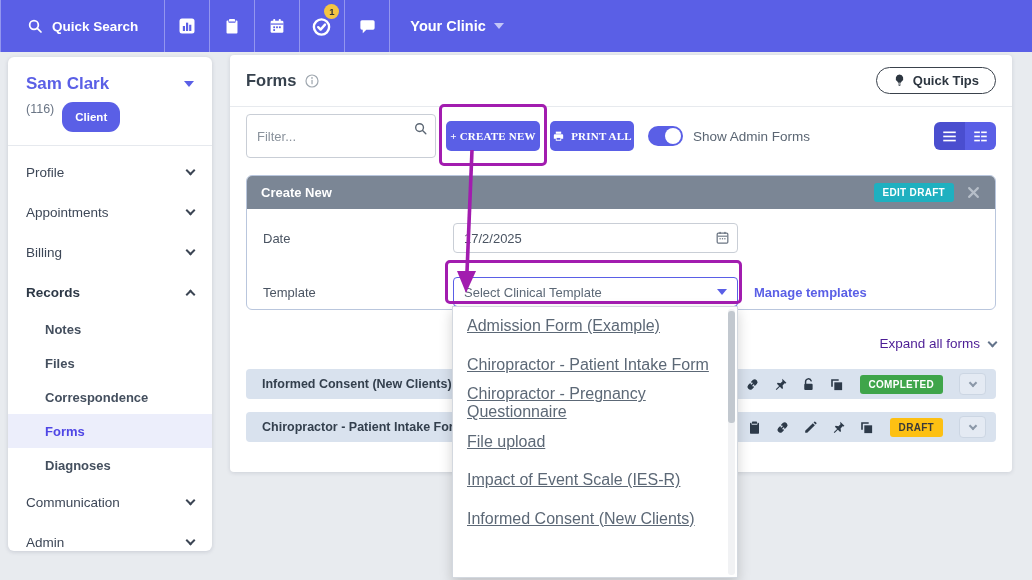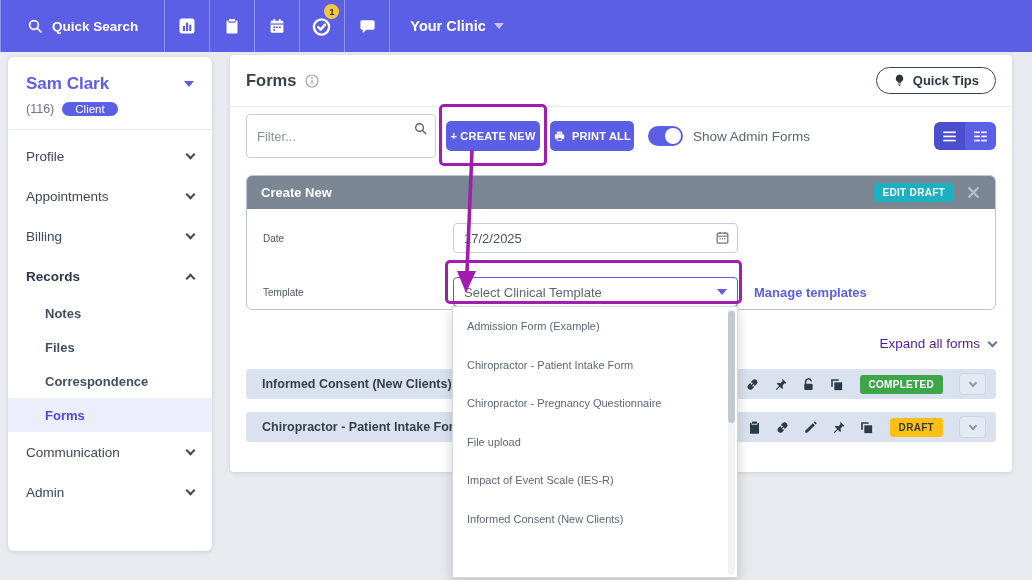--- a/index.html
+++ b/index.html
@@ -18,21 +18,21 @@
   .caret-down { width:0; height:0; border-left:5px solid transparent; border-right:5px solid transparent; border-top:6px solid #c3c6f7; }
   .nav-badge { position:absolute; top:4px; right:5px; width:15px; height:15px; border-radius:50%; background:#f4c542; color:#333; font-size:9.5px; font-weight:700; display:flex; align-items:center; justify-content:center; }
 
   
   .sidebar { position:absolute; left:8px; top:57px; width:204px; height:494px; background:#fff; border-radius:6px; box-shadow:0 1px 4px rgba(20,30,60,.15); z-index:5; }
   .side-head { padding:17px 18px 13px; border-bottom:1px solid #e6e9ee; }
   .side-name-row { display:flex; align-items:center; justify-content:space-between; }
   .side-name { color:#5a5fe6; font-size:17px; font-weight:700; }
   .side-badge-row { margin-top:8px; display:flex; align-items:flex-start; gap:8px; }
   .side-id { color:#6a7585; font-size:12.5px; }
-  .client-pill { background:#5a5fe6; color:#fff; font-size:11.5px; font-weight:400; padding:1px 13px; border-radius:11px; }
+  .client-pill { background:#5a5fe6; color:#fff; font-size:11.5px; font-weight:700; padding:9px 13px; border-radius:11px; }
   .side-nav { padding-top:6px; }
   .side-top { height:40px; display:flex; align-items:center; justify-content:space-between; padding:0 18px; font-size:13.5px; color:#3d4757; cursor:pointer; }
   .side-top.bold { font-weight:700; color:#2d3846; }
   .side-sub { height:34px; display:flex; align-items:center; padding-left:37px; font-size:13px; color:#444f5e; cursor:pointer;font-weight:bold; }
   .side-sub.active { background:#eceefb; color:#4f46e5; font-weight:700; }
   .chev { display:inline-block; width:7px; height:7px; border-right:2px solid #3c4654; border-bottom:2px solid #3c4654; transform:rotate(45deg); margin-top:-3px; }
   .chev.up { transform:rotate(-135deg); margin-top:4px; }
   .chev.gray { border-color:#64748b; }
 
   
@@ -40,40 +40,40 @@
   .page-header { position:absolute; top:0; left:0; right:0; height:52px; display:flex; align-items:center; padding:0 16px; border-bottom:1px solid #e7eaee; }
   .page-title { font-size:16.5px; font-weight:700; color:#37424e; margin-right:8px; }
   .quick-tips { margin-left:auto; display:flex; align-items:center; gap:7px; background:#fff; border:1px solid #3a424c; border-radius:16px; padding:5px 16px; font-size:13px; font-weight:700; color:#2d3640; cursor:pointer; }
 
   
   .toolbar { position:absolute; top:66px; left:16px; right:16px; height:30px; display:flex; align-items:center; }
   .filter-wrap { position:relative; width:190px; height:44px; }
   .filter-wrap input { width:100%; height:100%; border:1px solid #c9ced6; border-radius:4px; padding:0 30px 0 10px; font-size:13px; color:#444; font-family:"Liberation Sans",sans-serif; }
   .filter-wrap input::placeholder { color:#8a929c; }
   .filter-search { position:absolute; right:8px; top:7px; }
-  .btn { display:flex; align-items:center; justify-content:center; gap:6px; background:#5a5fe6; color:#fff; border:none; border-radius:5px; font-size:11px; font-weight:700; cursor:pointer; font-family:Liberation Sans, sans-serif; letter-spacing:.2px; }
+  .btn { display:flex; align-items:center; justify-content:center; gap:6px; background:#5a5fe6; color:#fff; border:none; border-radius:5px; font-size:11px; font-weight:700; cursor:pointer; font-family:Liberation Serif, serif; letter-spacing:.2px; }
   .btn-create { width:94px; height:30px; margin-left:10px; position:relative; z-index:2; }
   .btn-print { width:84px; height:30px; margin-left:10px; }
   .toggle { margin-left:14px; width:35px; height:20px; border-radius:10px; background:#5a5fe6; position:relative; cursor:pointer; flex:none; }
   .toggle .knob { position:absolute; right:2px; top:2px; width:16px; height:16px; border-radius:50%; background:#fff; }
   .toggle-label { margin-left:10px; font-size:13.5px; color:#5b6673; }
   .view-group { margin-left:auto; display:flex; height:28px; border-radius:6px; overflow:hidden; }
   .view-btn { width:31px; height:28px; display:flex; align-items:center; justify-content:center; cursor:pointer; background:#5a5fe6; }
   .view-btn.active { background:#4a4ecf; }
 
   
   .panel { position:absolute; top:120px; left:16px; right:16px; height:135px; border:1px solid #b9c6dd; border-radius:6px; background:#fff; }
   .panel-header { height:33px; background:#7b8695; border-radius:5px 5px 0 0; display:flex; align-items:center; padding:0 14px; }
   .panel-title { color:#fff; font-size:13px; font-weight:700; }
   .edit-draft { margin-left:auto; background:#1fb0c0; color:#fff; font-size:10px; font-weight:700; padding:4px 9px; border-radius:3px; cursor:pointer; letter-spacing:.3px; }
   .panel-close { margin-left:12px; cursor:pointer; display:flex; }
   .panel-row { position:absolute; left:16px; right:16px; height:30px; display:flex; align-items:center; }
   .panel-row.date { top:47px; }
   .panel-row.template { top:101px; }
-  .field-label { width:190px; font-size:10px; color:#4a5462; }
+  .field-label { width:190px; font-size:13px; color:#4a5462; }
   .date-wrap { position:relative; width:285px; height:30px; }
   .date-wrap input { width:100%; height:100%; border:1px solid #c9ced6; border-radius:4px; padding:0 30px 0 10px; font-size:13px; color:#4a5462; font-family:"Liberation Sans",sans-serif; }
   .date-cal { position:absolute; right:8px; top:7px; }
   .select-wrap { position:relative; width:285px; height:30px; }
   .select-box { width:100%; height:100%; border:1.5px solid #5a5fe6; border-radius:4px; background:#fff; display:flex; align-items:center; padding:0 10px; font-size:13px; color:#5c6876; cursor:pointer; }
   .select-caret { margin-left:auto; width:0; height:0; border-left:5px solid transparent; border-right:5px solid transparent; border-top:6px solid #5a5fe6; }
   .manage-link { margin-left:16px; font-size:13px; font-weight:700; color:#5a5fe6; cursor:pointer; }
 
   
   .expand-row { position:absolute; top:281px; right:16px; display:flex; align-items:center; gap:9px; font-size:13.5px; color:#4c1d95; cursor:pointer; }
@@ -81,21 +81,21 @@
   .form-row .row-title { font-size:12.5px; font-weight:700; color:#333f4d; white-space:nowrap; overflow:hidden; }
   .row-right { margin-left:auto; display:flex; align-items:center; gap:13px; }
   .row-ic { width:15px; height:15px; display:flex; cursor:pointer; flex:none; }
   .row-ic svg { width:15px; height:15px; fill:#2d3a49; }
   .status-badge { font-size:10px; font-weight:700; padding:4px 9px; border-radius:3px; letter-spacing:.3px; margin-left:3px; }
   .row-chevbtn { width:27px; height:22px; background:#e4eaf3; border:1px solid #ccd6e3; border-radius:4px; display:flex; align-items:center; justify-content:center; cursor:pointer; margin-left:3px; }
   .row-chevbtn .chev { border-color:#8b98a8; width:6px; height:6px; }
 
   
   .dropdown { position:absolute; left:452px; top:306px; width:286px; height:272px; background:#fff; border:1px solid #d3d8df; box-shadow:0 5px 12px rgba(0,0,0,.18); z-index:25; }
-  .dd-item { height:38.5px; display:flex; align-items:center; padding-left:14px; font-size:11px; color:#5c6876; cursor:pointer; }
+  .dd-item { height:38.5px; display:flex; align-items:center; padding-left:14px; font-size:16px; color:#5c6876; cursor:pointer;text-decoration:underline; }
   .dd-track { position:absolute; right:2px; top:2px; bottom:2px; width:7px; background:#f1f2f4; border-radius:3px; }
   .dd-thumb { position:absolute; right:2px; top:4px; width:7px; height:112px; background:#c2c8cf; border-radius:3px; cursor:pointer; }
 
   
   .hl-rect { position:absolute; border:3px solid #a21caf; border-radius:5px; z-index:30; pointer-events:none; }
   .hl-create { left:439px; top:104px; width:108px; height:62px; }
   .hl-template { left:445px; top:260px; width:297px; height:44px; }
   .anno-arrow { position:absolute; left:0; top:0; z-index:40; pointer-events:none; }
 
   svg { display:block; }
@@ -201,20 +201,23 @@
           <span>Notes</span>
         </div>
         <div class="side-sub">
           <span>Files</span>
         </div>
         <div class="side-sub">
           <span>Correspondence</span>
         </div>
         <div class="side-sub active">
           <span>Forms</span>
+        </div>
+        <div class="side-sub">
+          <span>Diagnoses</span>
         </div>
         <div class="side-top">
           <span>Communication</span>
           <span class="chev"></span>
         </div>
         <div class="side-top">
           <span>Admin</span>
           <span class="chev"></span>
         </div>
       </div>

